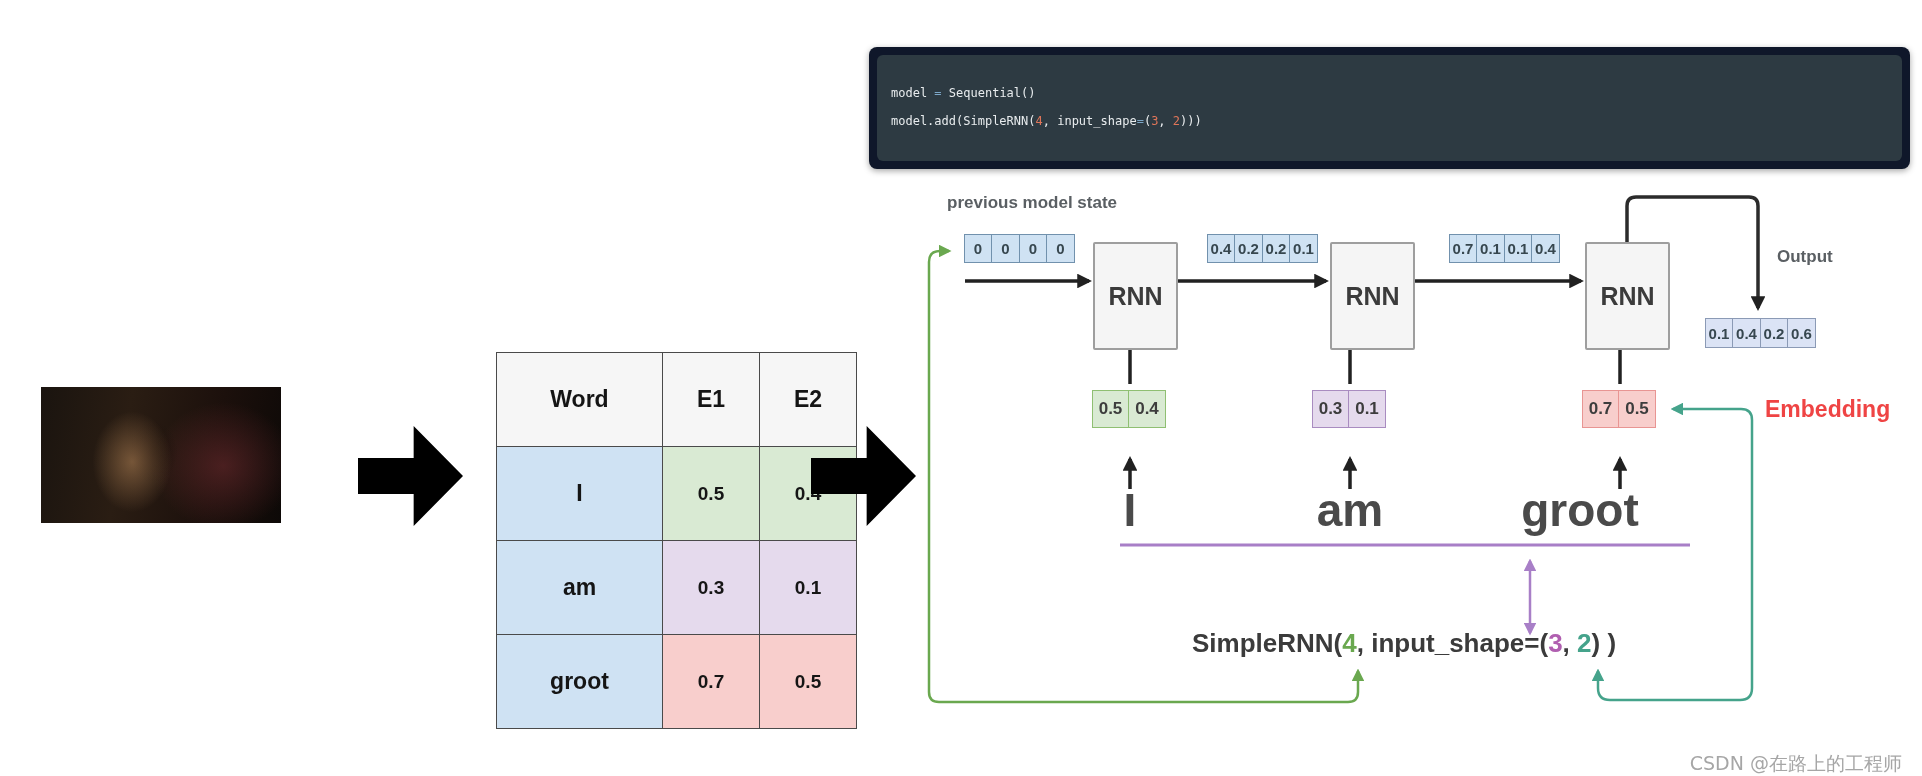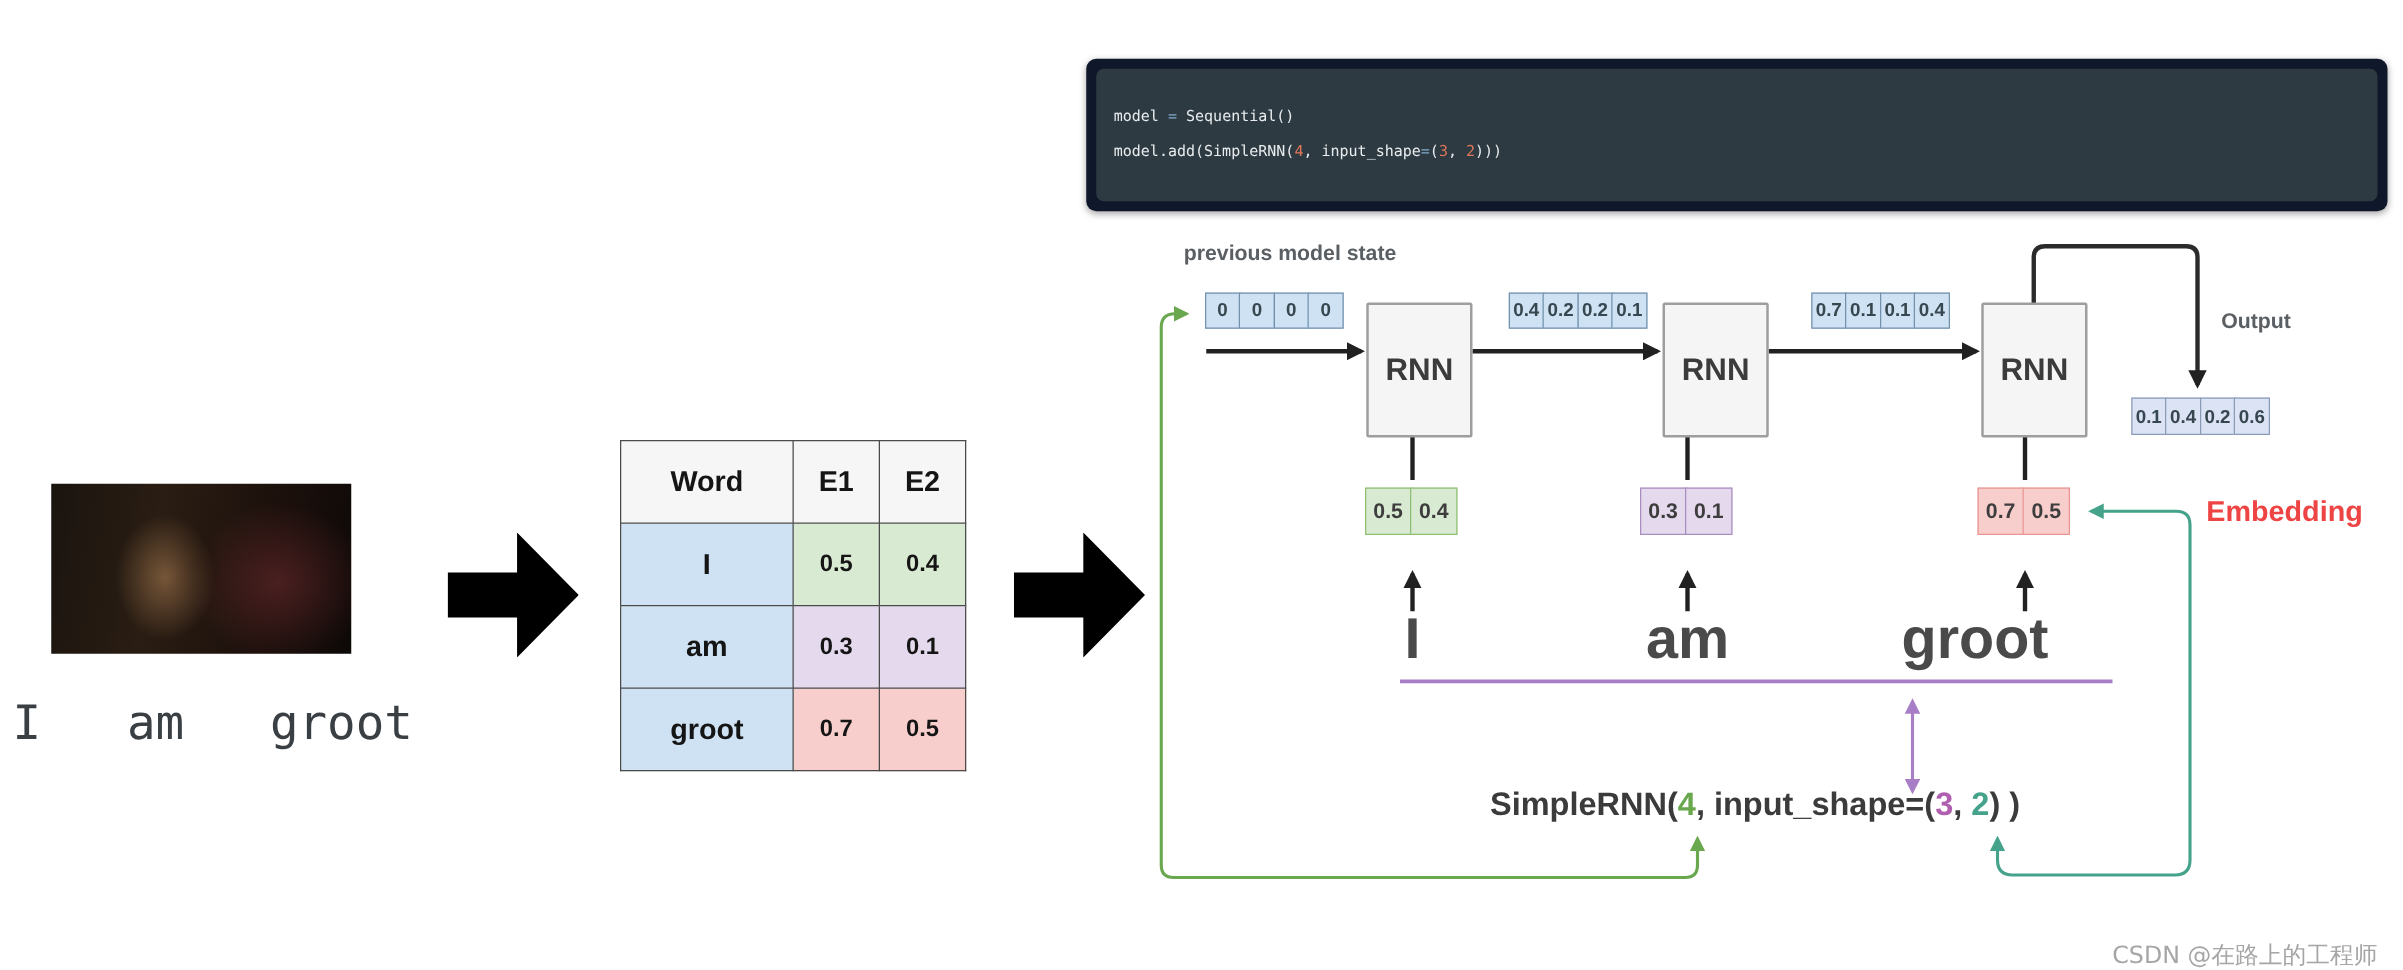--- a/index.html
+++ b/index.html
@@ -17,21 +17,21 @@
     font-size:38px;color:#3a3f44;white-space:pre;}
 
   
   .block-arrow{position:absolute;width:105px;height:100px;background:#000;
     clip-path:polygon(0 32%,53% 32%,53% 0,100% 50%,53% 100%,53% 68%,0 68%);}
   .block-arrow.a1{left:358px;top:426px;}
   .block-arrow.a2{left:811px;top:426px;}
 
   
   .emb-table{position:absolute;left:496px;top:352px;border-collapse:collapse;}
-  .emb-table th,.emb-table td{border:1px solid #4a4a4a;text-align:center;padding:2px;
+  .emb-table th,.emb-table td{border:1px solid #4a4a4a;text-align:center;padding:16px;
     font-weight:bold;color:#151515;}
   .emb-table th{width:64px;height:61px;font-size:23px;background:#f6f6f6;}
   .emb-table th:first-child{width:133px;}
   .emb-table td{height:61px;font-size:19px;}
   .emb-table td.word{font-size:23px;background:#cfe2f3;}
   tr.tone-green td.val{background:#d9ead3;}
   tr.tone-purple td.val{background:#e5daed;}
   tr.tone-red td.val{background:#f8cecc;}
 
   
@@ -82,21 +82,20 @@
   .overlay{position:absolute;left:0;top:0;}
   .watermark{position:absolute;right:20px;top:751px;font-size:19px;color:#a6a6a6;
     font-family:"DejaVu Sans","Liberation Sans",sans-serif;}
 </style>
 </head>
 <body>
 
 <div class="stage">
 
   <div class="groot-photo"></div>
-  <div class="phrase">I   am   groot</div>
 
   <div class="block-arrow a1"></div>
 
   <table class="emb-table">
     <thead>
         <tr id="emb-table-head">
           <th>Word</th>
           <th>E1</th>
           <th>E2</th>
         </tr>

